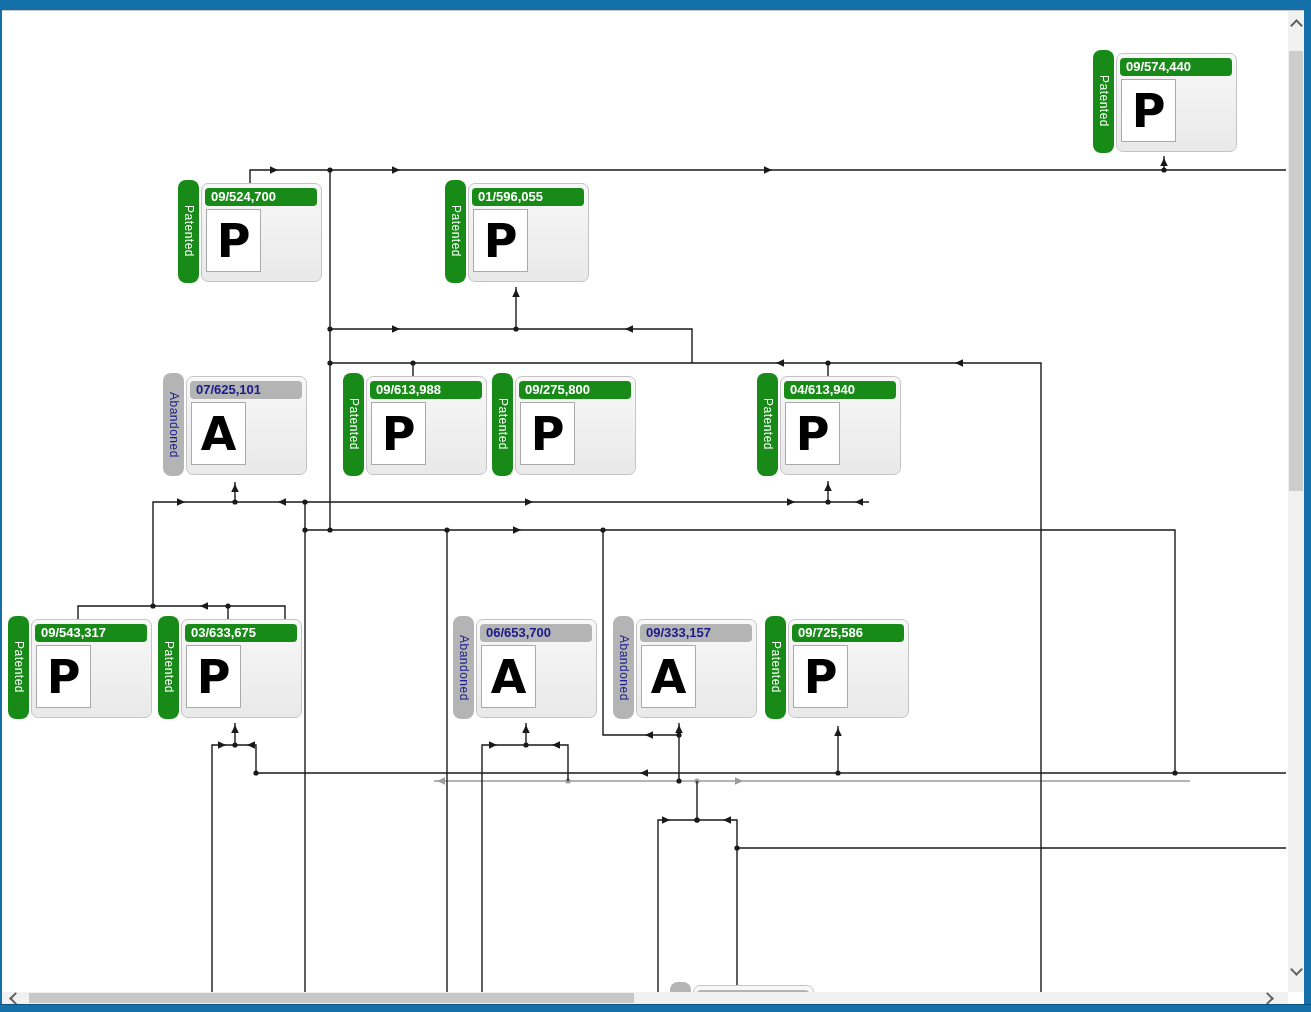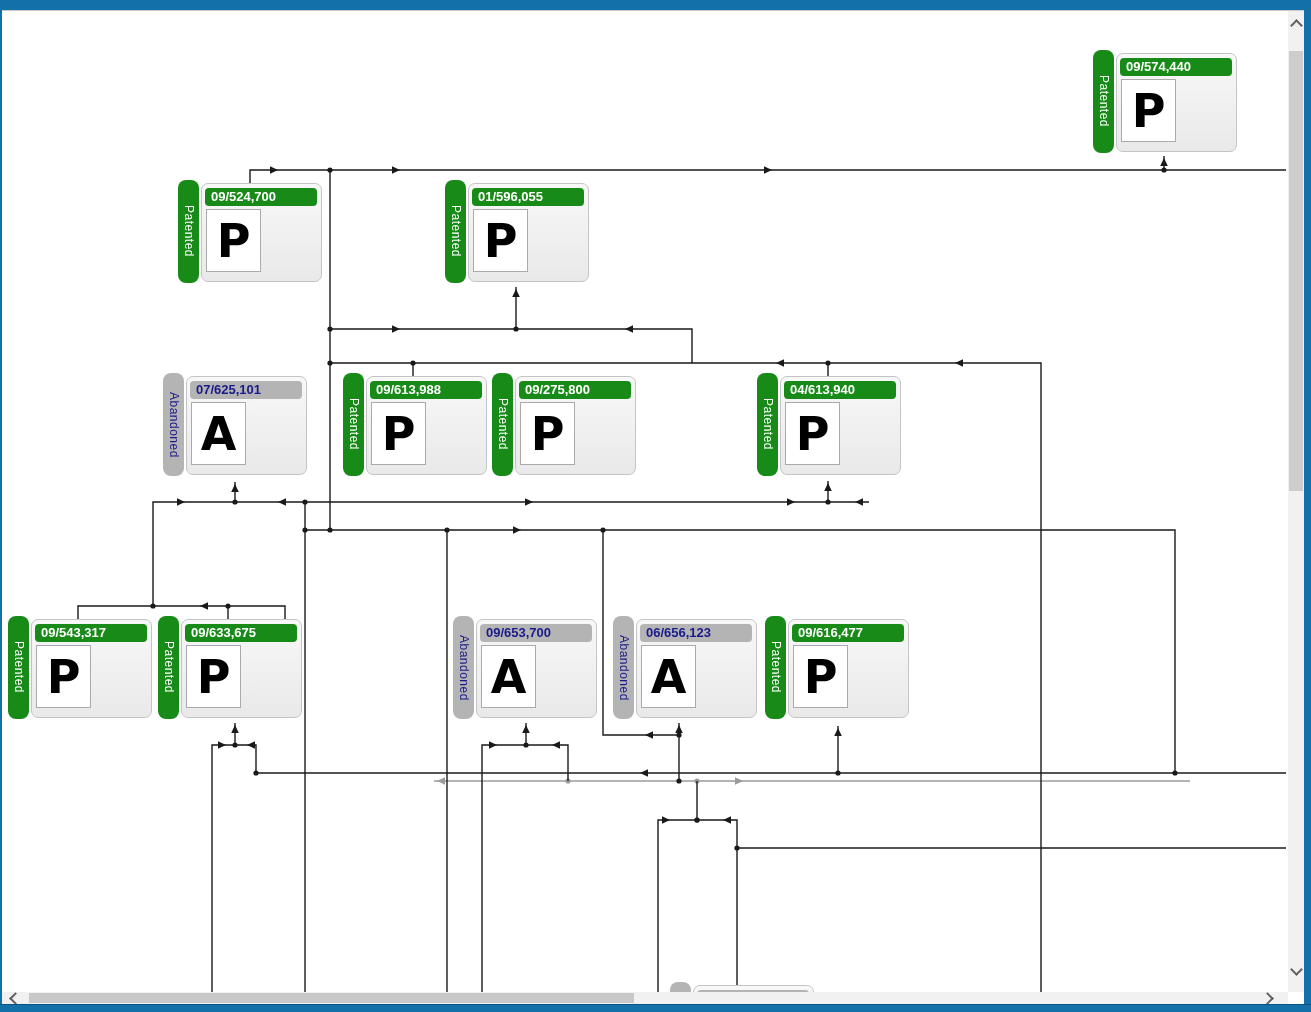--- a/index.html
+++ b/index.html
@@ -226,54 +226,54 @@
       <div class="box">
         <span class="letter">P</span>
       </div>
     </div>
   </div>
       <div class="node patented" style="left: 158px; top: 616px;">
     <div class="tab">
       <span class="tab-label">Patented</span>
     </div>
     <div class="card">
-      <div class="hdr">09/633,675</div>
+      <div class="hdr">03/633,675</div>
       <div class="box">
         <span class="letter">P</span>
       </div>
     </div>
   </div>
       <div class="node abandoned" style="left: 453px; top: 616px;">
     <div class="tab">
       <span class="tab-label">Abandoned</span>
     </div>
     <div class="card">
-      <div class="hdr">09/653,700</div>
+      <div class="hdr">06/653,700</div>
       <div class="box">
         <span class="letter">A</span>
       </div>
     </div>
   </div>
       <div class="node abandoned" style="left: 613px; top: 616px;">
     <div class="tab">
       <span class="tab-label">Abandoned</span>
     </div>
     <div class="card">
-      <div class="hdr">06/656,123</div>
+      <div class="hdr">09/333,157</div>
       <div class="box">
         <span class="letter">A</span>
       </div>
     </div>
   </div>
       <div class="node patented" style="left: 765px; top: 616px;">
     <div class="tab">
       <span class="tab-label">Patented</span>
     </div>
     <div class="card">
-      <div class="hdr">09/616,477</div>
+      <div class="hdr">09/725,586</div>
       <div class="box">
         <span class="letter">P</span>
       </div>
     </div>
   </div>
       <div class="node abandoned" style="left: 670px; top: 982px;">
     <div class="tab">
       <span class="tab-label">Abandoned</span>
     </div>
     <div class="card">

